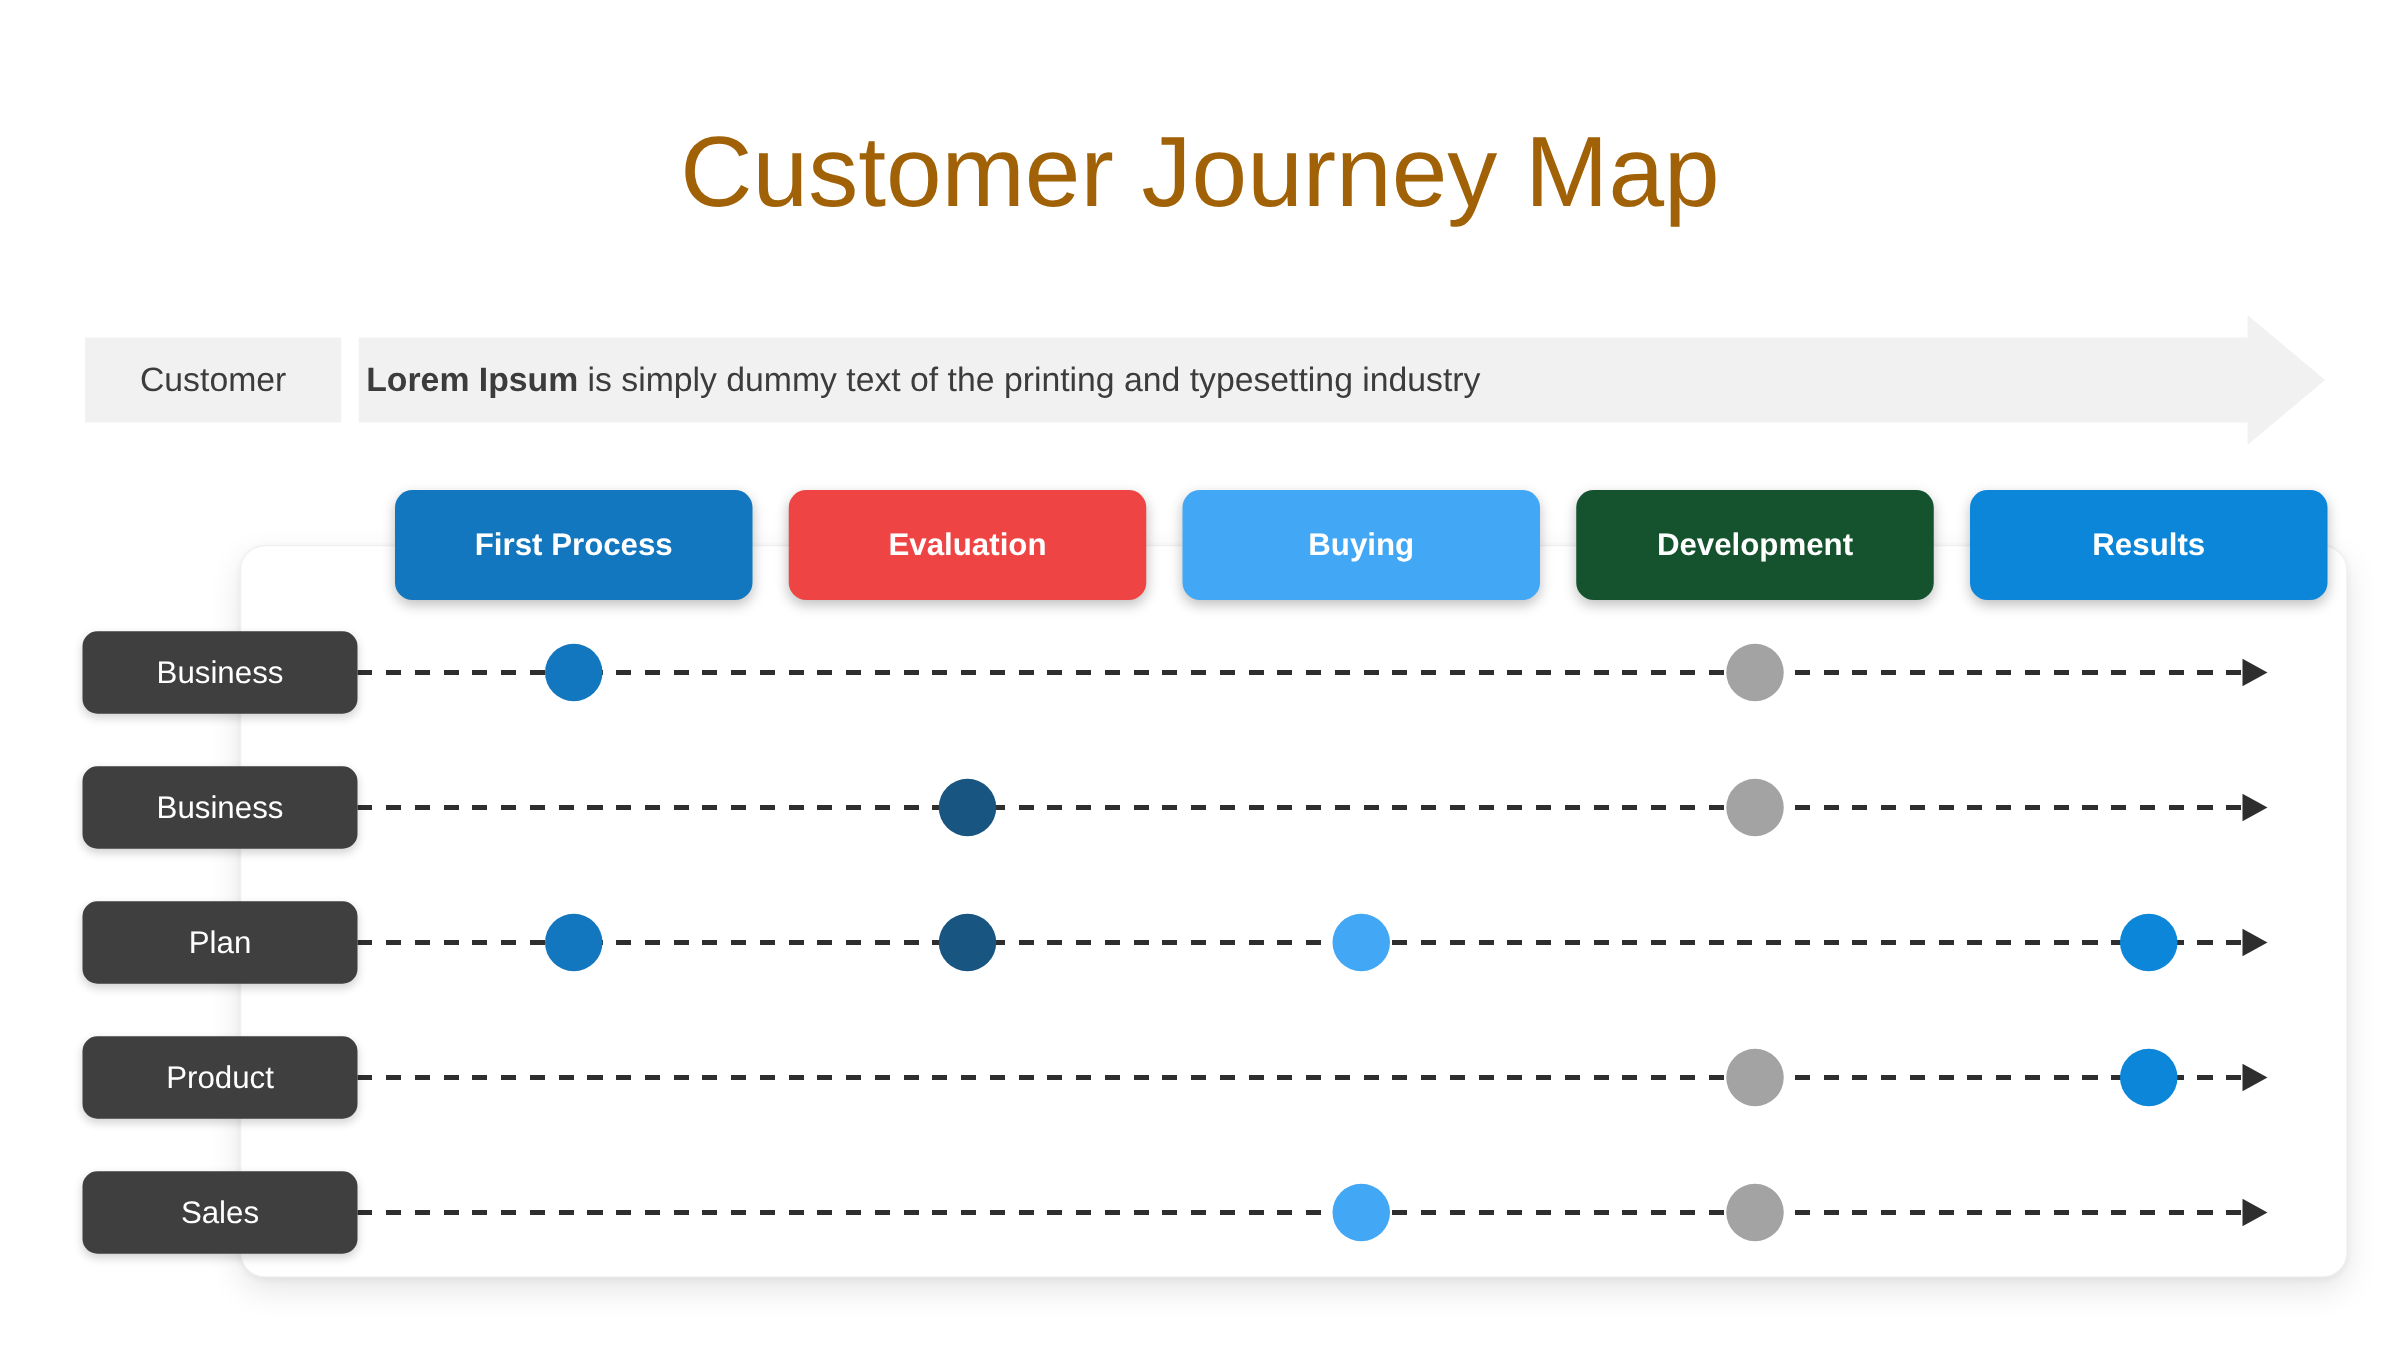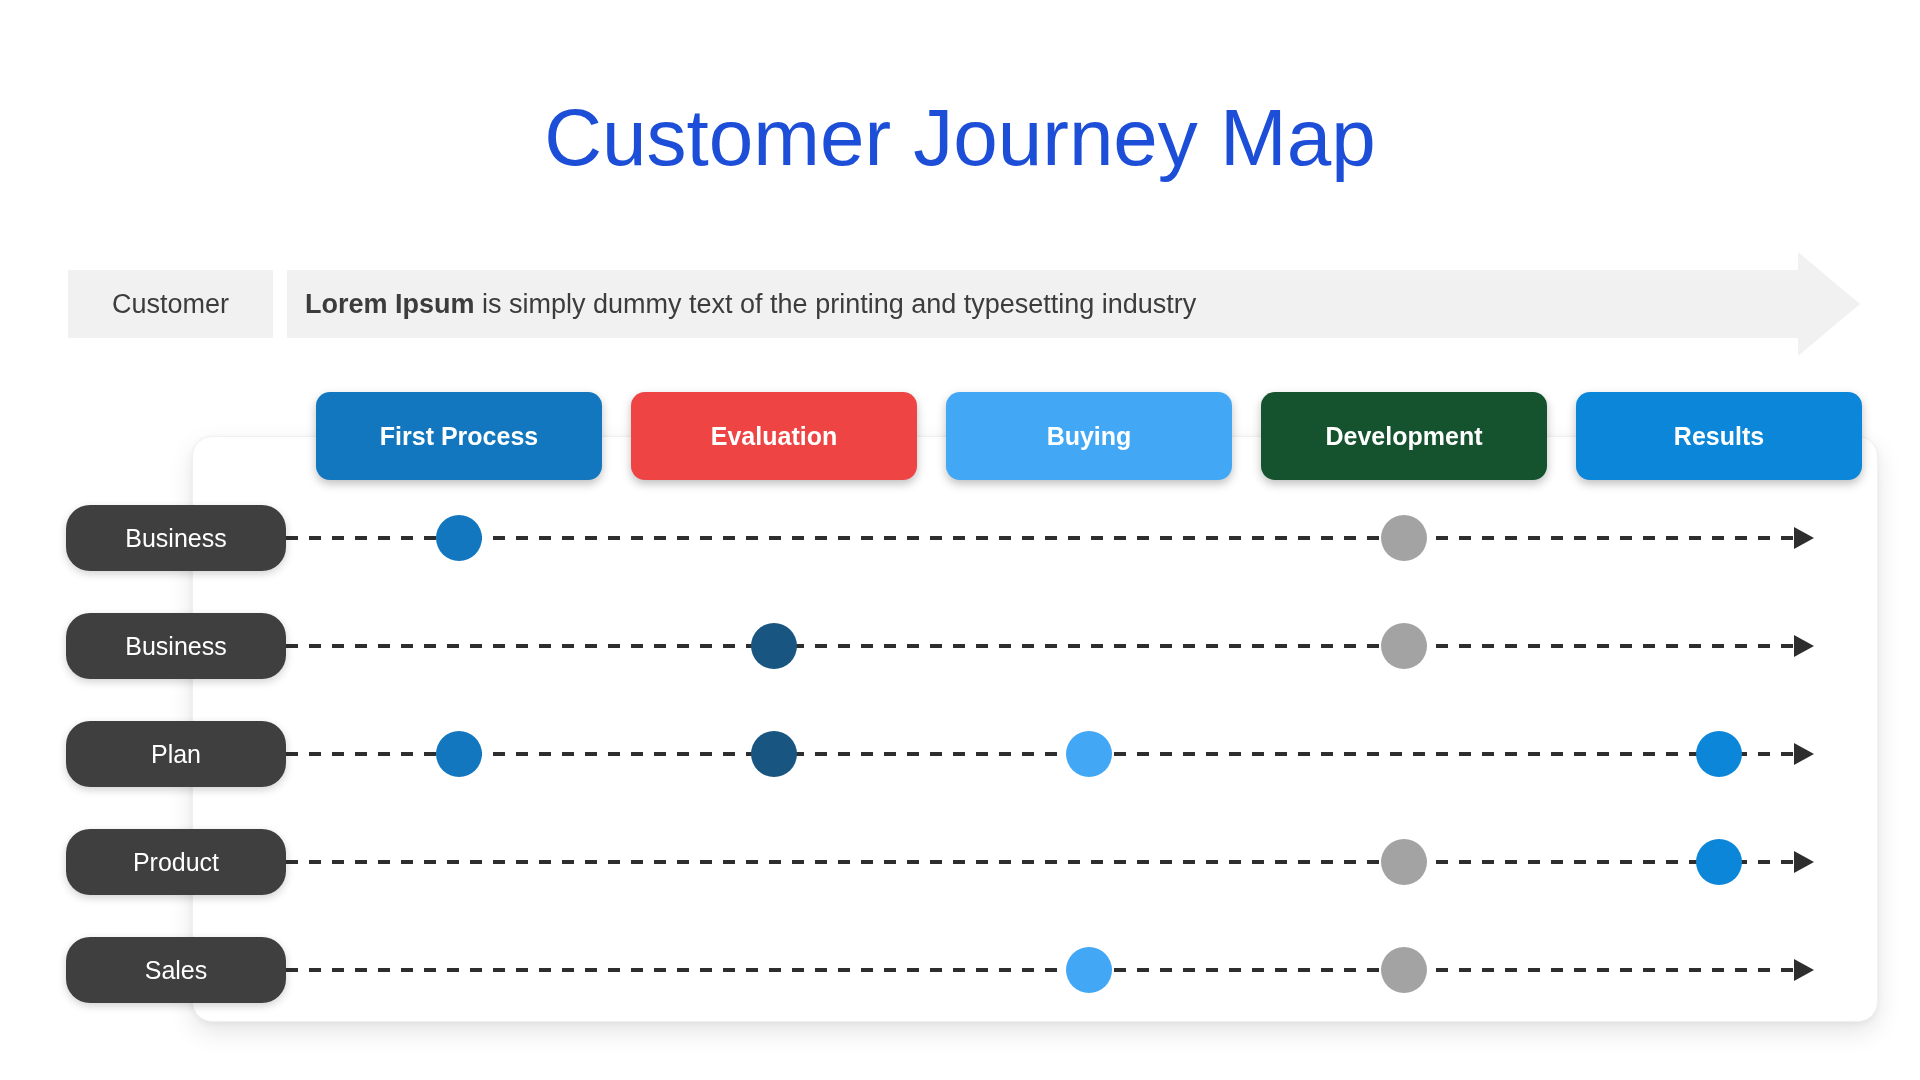--- a/index.html
+++ b/index.html
@@ -3,31 +3,31 @@
 <meta charset="utf-8">
 <style>
   html,body{margin:0;padding:0;background:#ffffff;}
   .canvas{
     position:relative;width:1920px;height:1080px;overflow:hidden;background:#ffffff;
     font-family:"Liberation Sans",sans-serif;
   }
   
   .title{
     position:absolute;left:0;top:92px;width:100%;text-align:center;
-    font-size:80px;font-weight:400;color:#1d4ed8;margin:0;letter-spacing:0;
+    font-size:80px;font-weight:400;color:#a16207;margin:0;letter-spacing:0;
   }
   
   .banner-label{
     position:absolute;left:68px;top:270px;width:205px;height:68px;background:#f1f1f1;
     display:flex;align-items:center;justify-content:center;
     font-size:27px;font-weight:400;color:#3c3c3c;
   }
   .banner-band{
     position:absolute;left:287px;top:270px;width:1513px;height:68px;background:#f1f1f1;
-    display:flex;align-items:center;padding-left:18px;box-sizing:border-box;
+    display:flex;align-items:center;padding-left:6px;box-sizing:border-box;
     font-size:27px;color:#3c3c3c;white-space:pre;
   }
   .banner-band b{font-weight:700;}
   .banner-arrow{
     position:absolute;left:1798px;top:252px;width:0;height:0;
     border-left:62px solid #f1f1f1;border-top:52px solid transparent;border-bottom:52px solid transparent;
   }
   
   .card{
     position:absolute;left:192px;top:436px;width:1686px;height:586px;background:#ffffff;
@@ -40,21 +40,21 @@
     display:flex;align-items:center;justify-content:center;
     color:#ffffff;font-size:25px;font-weight:700;
     box-shadow:0 4px 10px rgba(0,0,0,0.25);
   }
   .b0{left:316px}.b1{left:631px}.b2{left:946px}.b3{left:1261px}.b4{left:1576px}
   
   .row{position:absolute;left:0;width:1920px;height:0;}
   .r0{top:538px}.r1{top:646px}.r2{top:754px}.r3{top:862px}.r4{top:970px}
   .rlabel{
     position:absolute;left:66px;top:0;transform:translateY(-50%);
-    width:220px;height:66px;background:#3f3f3f;border-radius:24px;
+    width:220px;height:66px;background:#3f3f3f;border-radius:12px;
     display:flex;align-items:center;justify-content:center;
     color:#ffffff;font-size:25px;font-weight:400;
     box-shadow:0 3px 8px rgba(0,0,0,0.18);
   }
   .dline{
     position:absolute;left:286px;top:-2px;width:1508px;height:4px;
     background:repeating-linear-gradient(90deg,#2e2e2e 0 12px,transparent 12px 23px);
   }
   .ahead{
     position:absolute;left:1794px;top:-11px;width:0;height:0;

